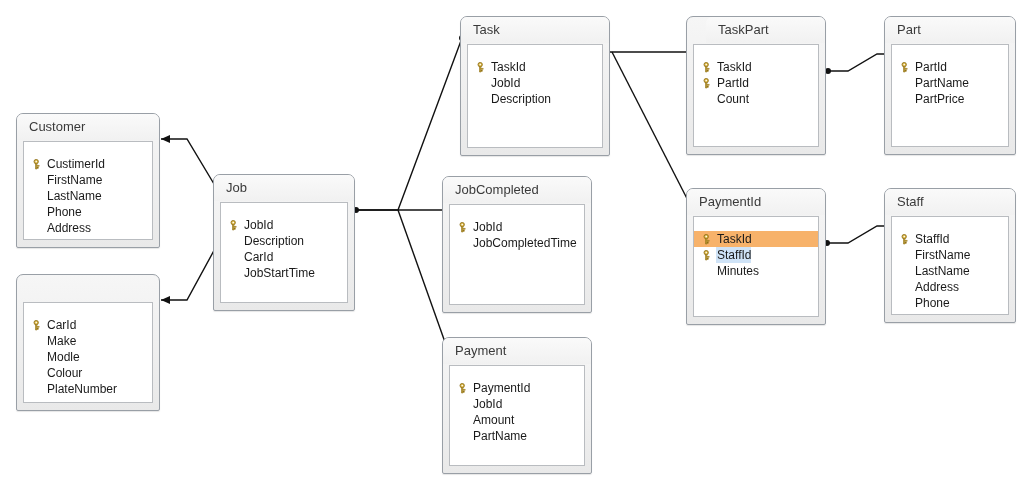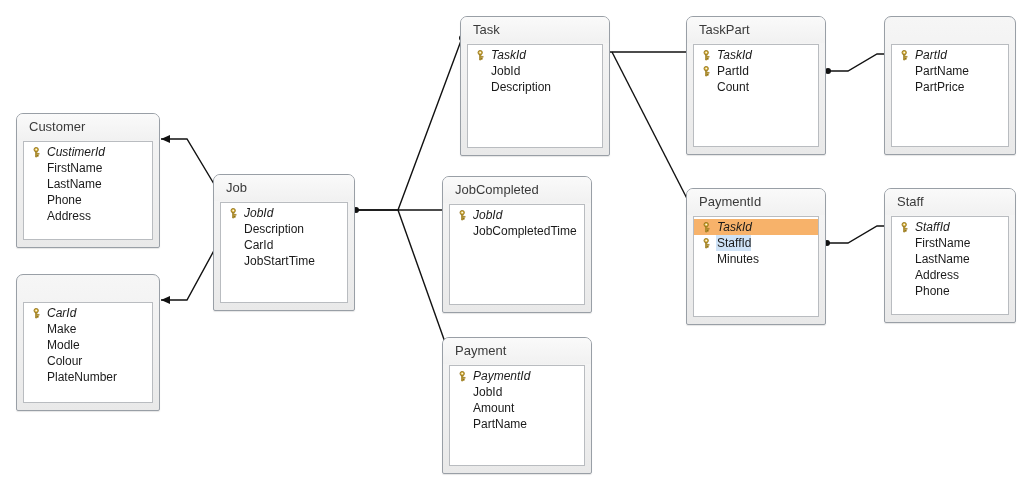--- a/index.html
+++ b/index.html
@@ -81,22 +81,21 @@
     display: block;
   }
   .field-name {
     padding-left: 1px;
   }
   .field-row.namehl .field-name {
     background: #cfe3f7;
   }
   
   .entity-body .field-row:first-child {
-    margin-top: 2px;
-    font-style: italic;
+    margin-top: 14px;
   }
 </style>
 </head>
 <body>
 
 <div id="canvas">
 
   <svg id="connector-layer" width="1029" height="487" viewBox="0 0 1029 487">
     <defs>
       <marker id="dot" markerWidth="6" markerHeight="6" refX="3" refY="3" orient="auto">
@@ -320,21 +319,21 @@
           <div class="field-row">
             <span class="key-slot"></span>
             <span class="field-name">Amount</span>
           </div>
           <div class="field-row">
             <span class="key-slot"></span>
             <span class="field-name">PartName</span>
           </div>
         </div>
       </div>
-      <div class="entity" style="left: 686px; top: 16px; width: 140px; height: 139px;">
+      <div class="entity" style="left: 686px; top: 16px; width: 140px; height: 139px; padding-left: 19px;">
         <div class="entity-title">TaskPart</div>
         <div class="entity-body">
           <div class="field-row">
             <span class="key-slot">
               <svg width="11" height="11" viewBox="0 0 11 11" class="key-icon">
                 <path d="M4.5,4.6 L5.9,4.6 L5.9,10 L4.5,10 Z" fill="#d9b441" stroke="#8a6b14" stroke-width="0.6"></path>
                 <rect x="5.9" y="6.2" width="2.2" height="1.1" fill="#d9b441" stroke="#8a6b14" stroke-width="0.5"></rect>
                 <rect x="5.9" y="8.3" width="1.6" height="1.0" fill="#d9b441" stroke="#8a6b14" stroke-width="0.5"></rect>
                 <circle cx="5.2" cy="2.6" r="2.2" fill="#d9b441" stroke="#8a6b14" stroke-width="0.8"></circle>
                 <circle cx="5.2" cy="2.6" r="0.8" fill="#ffffff"></circle>
@@ -387,20 +386,21 @@
             </span>
             <span class="field-name">StaffId</span>
           </div>
           <div class="field-row">
             <span class="key-slot"></span>
             <span class="field-name">Minutes</span>
           </div>
         </div>
       </div>
       <div class="entity" style="left: 884px; top: 16px; width: 132px; height: 139px;">
+        <div class="entity-title">Part</div>
         <div class="entity-body">
           <div class="field-row">
             <span class="key-slot">
               <svg width="11" height="11" viewBox="0 0 11 11" class="key-icon">
                 <path d="M4.5,4.6 L5.9,4.6 L5.9,10 L4.5,10 Z" fill="#d9b441" stroke="#8a6b14" stroke-width="0.6"></path>
                 <rect x="5.9" y="6.2" width="2.2" height="1.1" fill="#d9b441" stroke="#8a6b14" stroke-width="0.5"></rect>
                 <rect x="5.9" y="8.3" width="1.6" height="1.0" fill="#d9b441" stroke="#8a6b14" stroke-width="0.5"></rect>
                 <circle cx="5.2" cy="2.6" r="2.2" fill="#d9b441" stroke="#8a6b14" stroke-width="0.8"></circle>
                 <circle cx="5.2" cy="2.6" r="0.8" fill="#ffffff"></circle>
               </svg>

